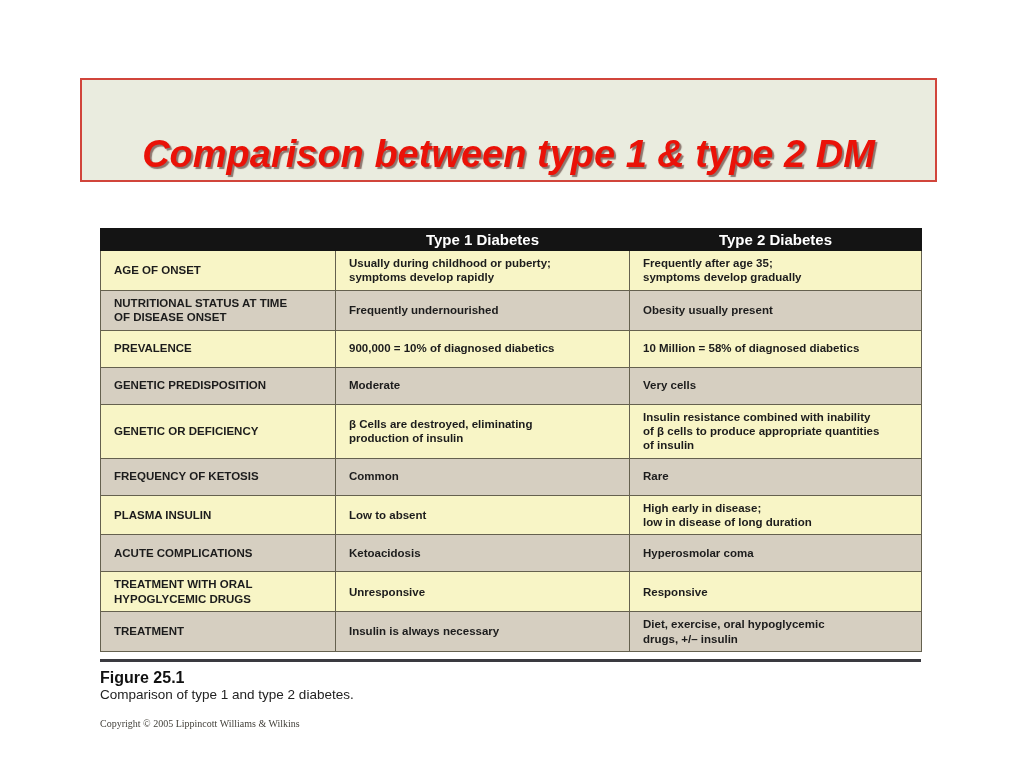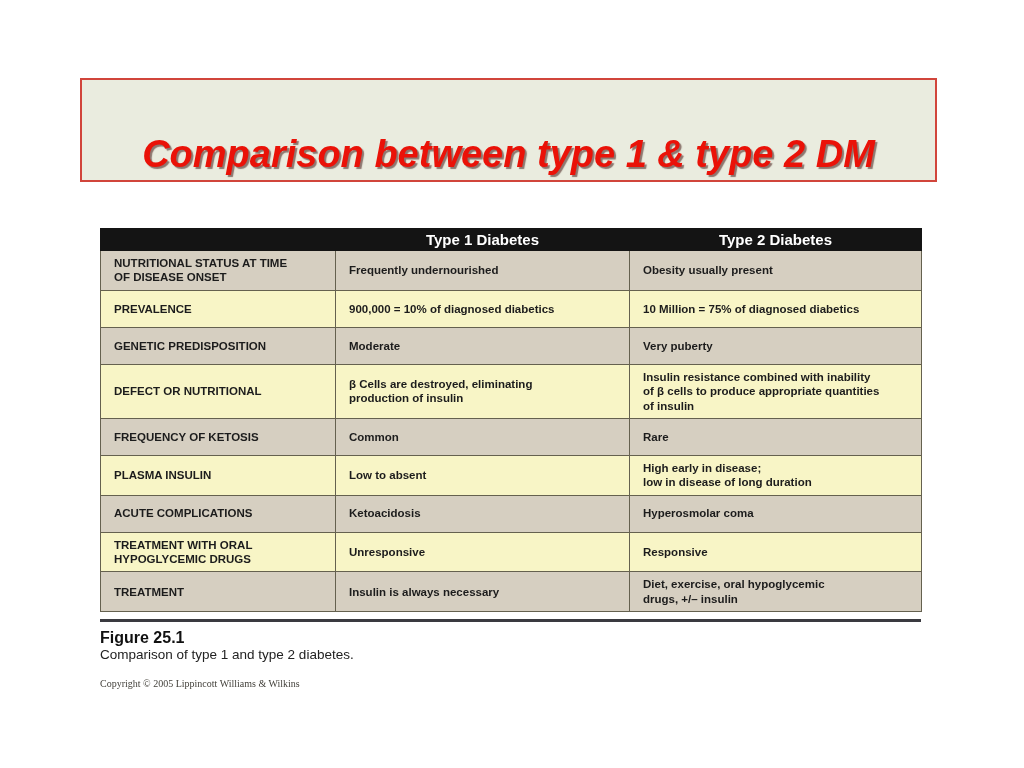--- a/index.html
+++ b/index.html
@@ -70,38 +70,45 @@
           <col class="c3">
         </colgroup>
       <thead>
         <tr>
           <th></th>
           <th>Type 1 Diabetes</th>
           <th>Type 2 Diabetes</th>
         </tr>
       </thead>
       <tbody>
+        <tr class="cream">
+          <td>AGE OF ONSET</td>
+          <td>Usually during childhood or puberty;
+symptoms develop rapidly</td>
+          <td>Frequently after age 35;
+symptoms develop gradually</td>
+        </tr>
         <tr class="gray">
           <td>NUTRITIONAL STATUS AT TIME
 OF DISEASE ONSET</td>
           <td>Frequently undernourished</td>
           <td>Obesity usually present</td>
         </tr>
         <tr class="cream">
           <td>PREVALENCE</td>
           <td>900,000 = 10% of diagnosed diabetics</td>
-          <td>10 Million = 75% of diagnosed diabetics</td>
+          <td>10 Million = 58% of diagnosed diabetics</td>
         </tr>
         <tr class="gray">
           <td>GENETIC PREDISPOSITION</td>
           <td>Moderate</td>
-          <td>Very puberty</td>
+          <td>Very cells</td>
         </tr>
         <tr class="cream">
-          <td>DEFECT OR NUTRITIONAL</td>
+          <td>GENETIC OR DEFICIENCY</td>
           <td>β Cells are destroyed, eliminating
 production of insulin</td>
           <td>Insulin resistance combined with inability
 of β cells to produce appropriate quantities
 of insulin</td>
         </tr>
         <tr class="gray">
           <td>FREQUENCY OF KETOSIS</td>
           <td>Common</td>
           <td>Rare</td>

